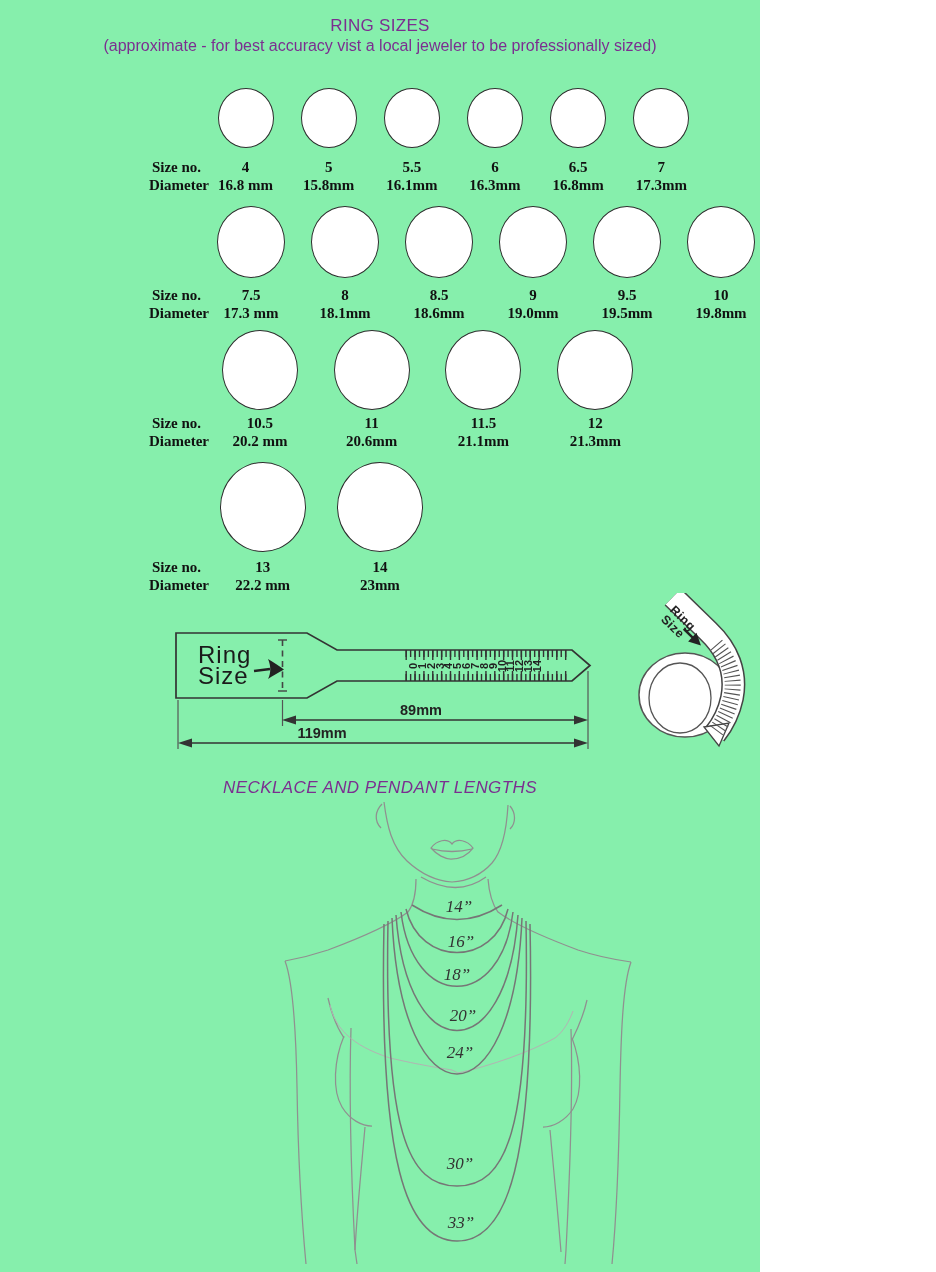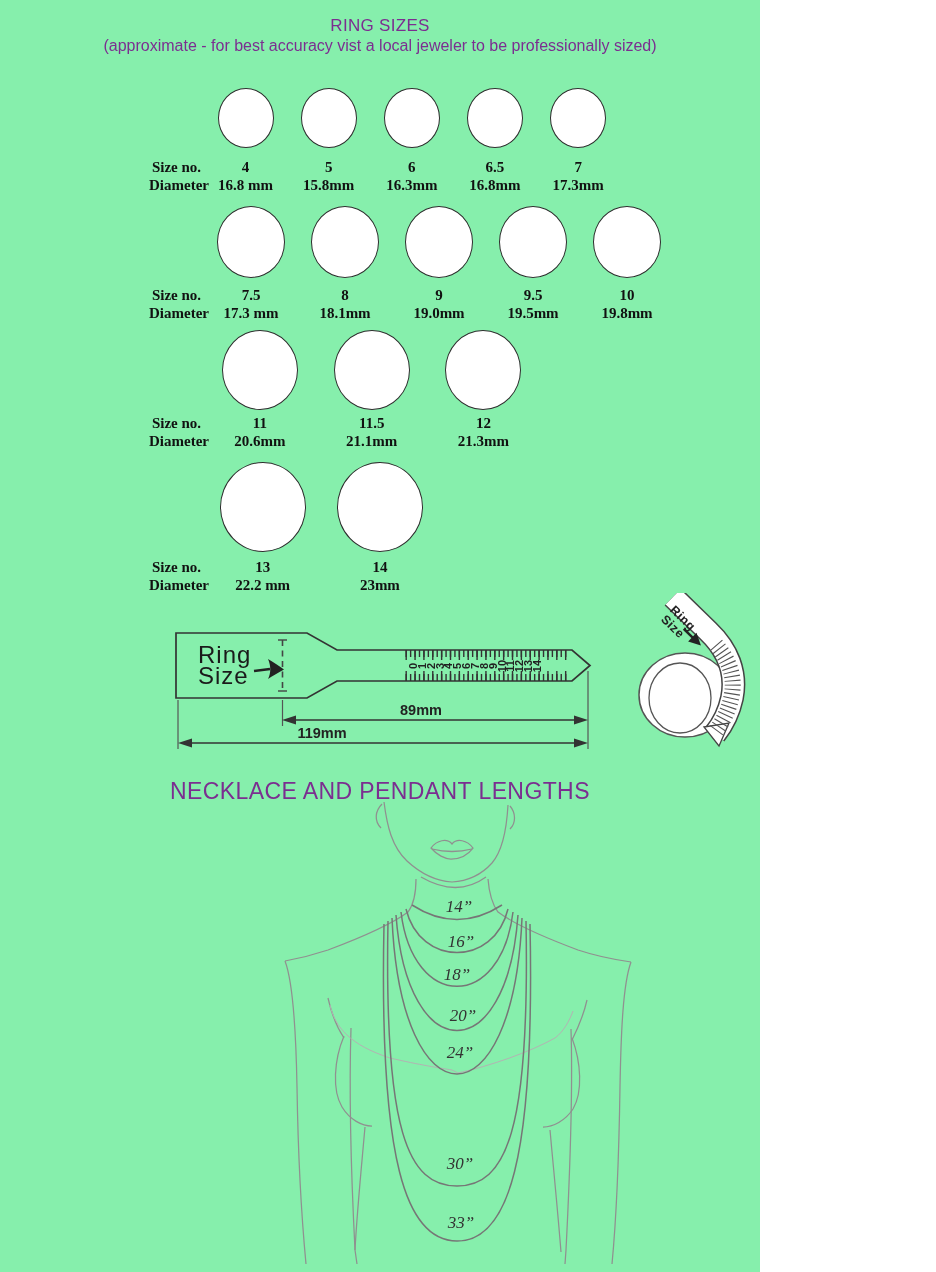--- a/index.html
+++ b/index.html
@@ -4,21 +4,21 @@
 <style>
   html,body{margin:0;padding:0;background:#fff;}
   .canvas{position:relative;width:760px;height:1272px;background:#86efac;overflow:hidden;
           font-family:"Liberation Sans",sans-serif;}
   
   .h-title{position:absolute;left:0;top:16px;width:100%;text-align:center;
            font-size:17px;color:#7b2e90;letter-spacing:.3px;}
   .h-sub{position:absolute;left:0;top:37px;width:100%;text-align:center;
          font-size:16px;color:#7b2e90;}
   .h-neck{position:absolute;left:0;top:778px;width:100%;text-align:center;
-          font-size:23px;color:#7b2e90;letter-spacing:.4px;}
+          font-size:17px;color:#7b2e90;letter-spacing:.4px;font-style:italic;}
   
   .ring-row{position:absolute;left:146px;display:grid;}
   .row1{top:88px;width:640px;grid-template-columns:58px repeat(7,1fr);}
   .row2{top:206px;width:622px;grid-template-columns:58px repeat(6,1fr);}
   .row3{top:330px;width:617px;grid-template-columns:58px repeat(5,1fr);}
   .row4{top:462px;width:527px;grid-template-columns:58px repeat(4,1fr);}
   .col{display:flex;flex-direction:column;align-items:center;}
   .cw{display:flex;align-items:flex-start;justify-content:center;}
   .row1 .cw{height:70px}.row2 .cw{height:80px}.row3 .cw{height:84px}.row4 .cw{height:96px}
   .circle{border:1.7px solid #2d2d2d;border-radius:50%;box-sizing:border-box;background:#fff;}
@@ -65,20 +65,27 @@
         <div class="cw">
           <div class="circle"></div>
         </div>
         <div class="sz">5</div>
         <div class="dm">15.8mm</div>
       </div>
     <div class="col">
         <div class="cw">
           <div class="circle"></div>
         </div>
+        <div class="sz">5.5</div>
+        <div class="dm">16.1mm</div>
+      </div>
+    <div class="col">
+        <div class="cw">
+          <div class="circle"></div>
+        </div>
         <div class="sz">6</div>
         <div class="dm">16.3mm</div>
       </div>
     <div class="col">
         <div class="cw">
           <div class="circle"></div>
         </div>
         <div class="sz">6.5</div>
         <div class="dm">16.8mm</div>
       </div>
@@ -107,20 +114,27 @@
         <div class="cw">
           <div class="circle"></div>
         </div>
         <div class="sz">8</div>
         <div class="dm">18.1mm</div>
       </div>
     <div class="col">
         <div class="cw">
           <div class="circle"></div>
         </div>
+        <div class="sz">8.5</div>
+        <div class="dm">18.6mm</div>
+      </div>
+    <div class="col">
+        <div class="cw">
+          <div class="circle"></div>
+        </div>
         <div class="sz">9</div>
         <div class="dm">19.0mm</div>
       </div>
     <div class="col">
         <div class="cw">
           <div class="circle"></div>
         </div>
         <div class="sz">9.5</div>
         <div class="dm">19.5mm</div>
       </div>
@@ -131,20 +145,27 @@
         <div class="sz">10</div>
         <div class="dm">19.8mm</div>
       </div>
   </div>
 
   <div class="ring-row row3">
     <div class="labels">
       <div>Size no.</div>
       <div>Diameter</div>
     </div>
+    <div class="col">
+        <div class="cw">
+          <div class="circle"></div>
+        </div>
+        <div class="sz">10.5</div>
+        <div class="dm">20.2 mm</div>
+      </div>
     <div class="col">
         <div class="cw">
           <div class="circle"></div>
         </div>
         <div class="sz">11</div>
         <div class="dm">20.6mm</div>
       </div>
     <div class="col">
         <div class="cw">
           <div class="circle"></div>

